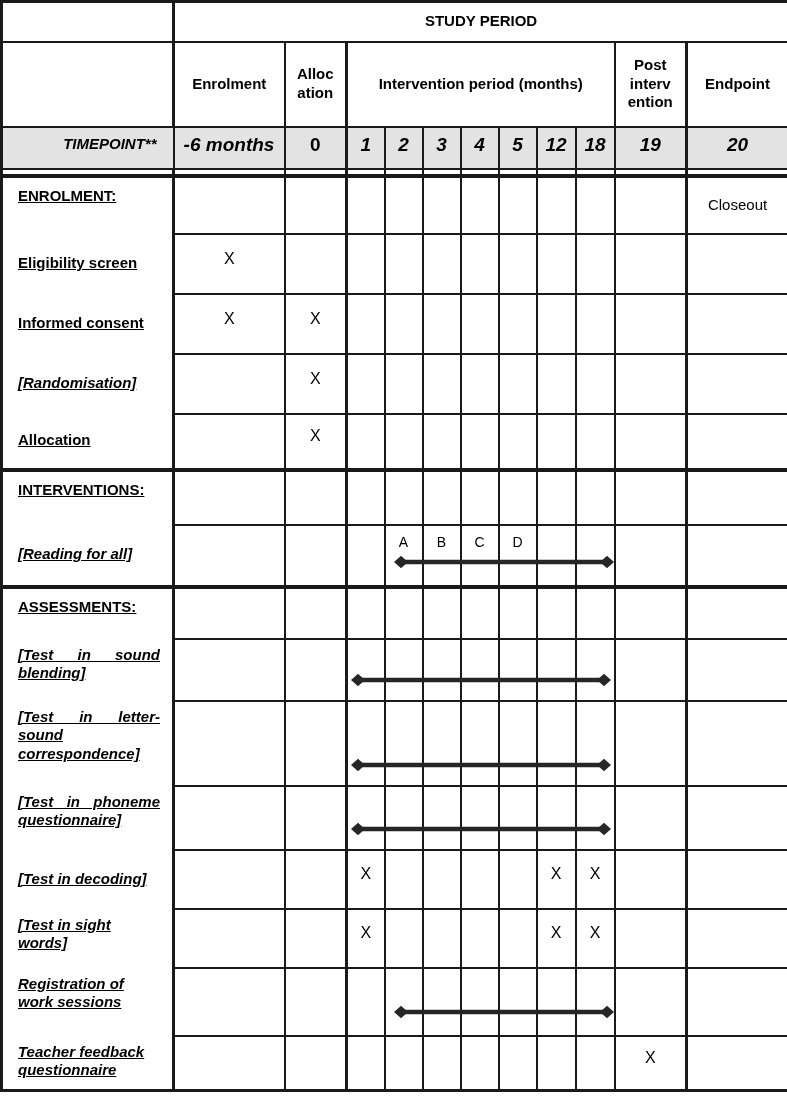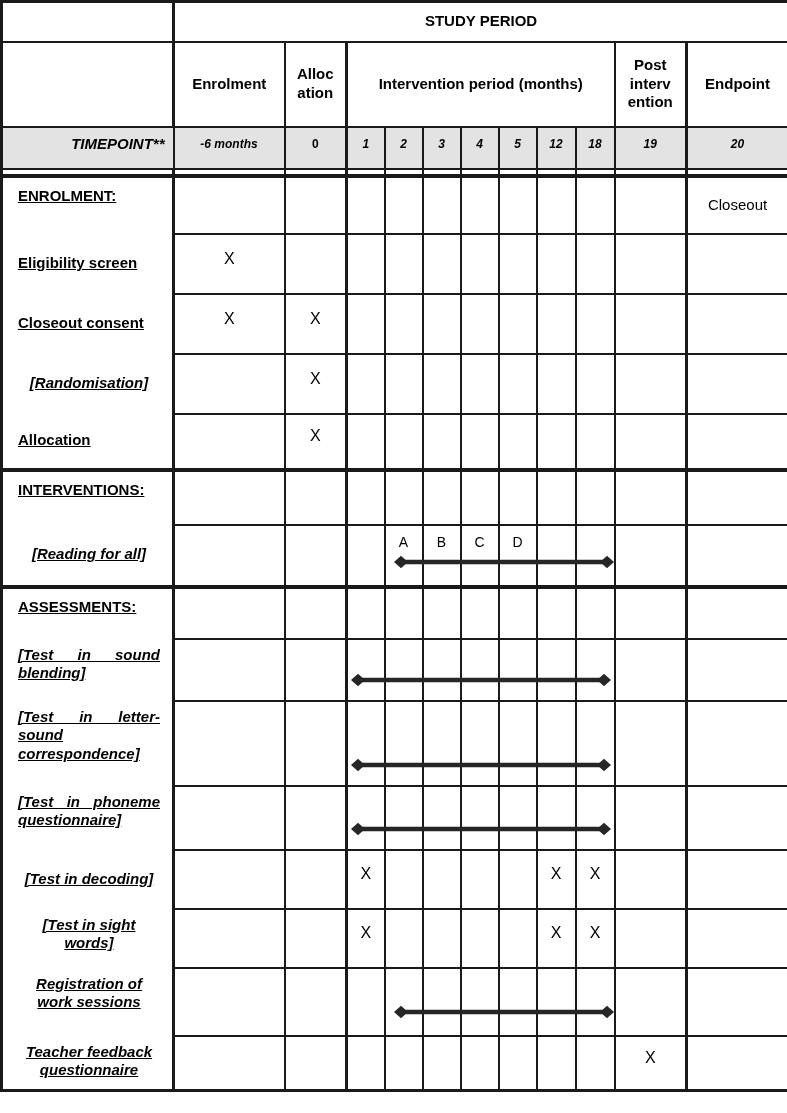--- a/index.html
+++ b/index.html
@@ -21,38 +21,38 @@
     border:2px solid var(--bd);
     padding:0;margin:0;
     text-align:center;vertical-align:middle;
     font-size:15px;line-height:1.25;
     overflow:visible;
   }
   
   .h{font-weight:bold;}
   .pre{white-space:pre-line;}
   
-  tr.tp td{background:var(--shade);font-weight:bold;font-style:italic;font-size:12px;padding-bottom:6px;}
-  tr.tp td.tlab{text-align:right;padding-right:8px;font-size:15px;}
+  tr.tp td{background:var(--shade);font-weight:bold;font-style:italic;font-size:19px;padding-bottom:6px;}
+  tr.tp td.tlab{text-align:right;padding-right:16px;font-size:15px;}
   tr.tp td.up{font-style:normal;}
   
   tr.gap td{height:4px;border-top:2px solid var(--bd);border-bottom:4px solid var(--bd);background:#fff;}
   
   tr.thick > td{border-top:4px solid var(--bd);}
   
   td.lab{
     text-align:left;font-weight:bold;
     padding:4px 12px 4px 15px;
     border-top:0;border-bottom:0;
     border-right:3px solid var(--bd);
     text-decoration:underline;
   }
   td.hlab{border-right:3px solid var(--bd);}
   td.lab.caps{vertical-align:top;padding-top:9px;}
-  td.lab.it{font-style:italic;text-align:center;}
+  td.lab.it{font-style:italic;}
   td.lab.top{vertical-align:top;padding-top:7px;}
   td.lab.just{text-align:justify;margin-top:48px;}
   
   td.bR{border-right:3px solid var(--bd);}
   
   td.x{font-size:16px;font-weight:400;padding-bottom:10px;}
   td.abc{vertical-align:top;padding-top:8px;font-size:14px;}
   td.closeout{font-size:15px;font-weight:400;}
   
   td.rel{position:relative;}
@@ -154,21 +154,21 @@
           <td></td>
           <td></td>
           <td></td>
           <td></td>
           <td></td>
     <td class="bR"></td>
           <td></td>
   </tr>
 
   <tr style="height:60px">
-    <td class="lab">Closeout consent</td>
+    <td class="lab">Informed consent</td>
     <td class="x">X</td>
     <td class="x bR">X</td>
     <td></td>
           <td></td>
           <td></td>
           <td></td>
           <td></td>
           <td></td>
           <td></td>
     <td class="bR"></td>

